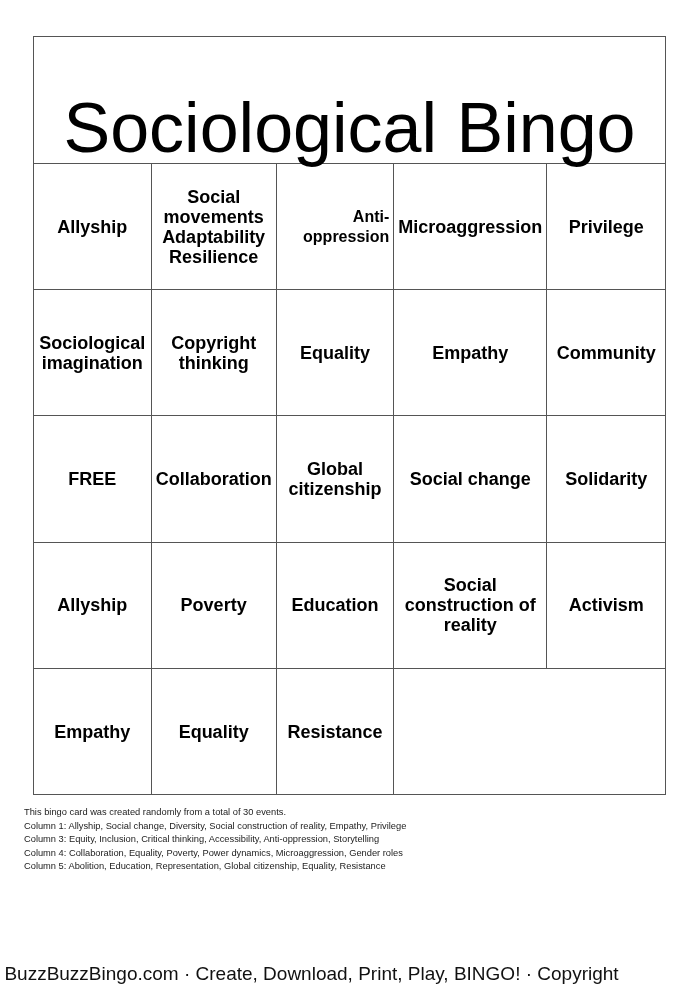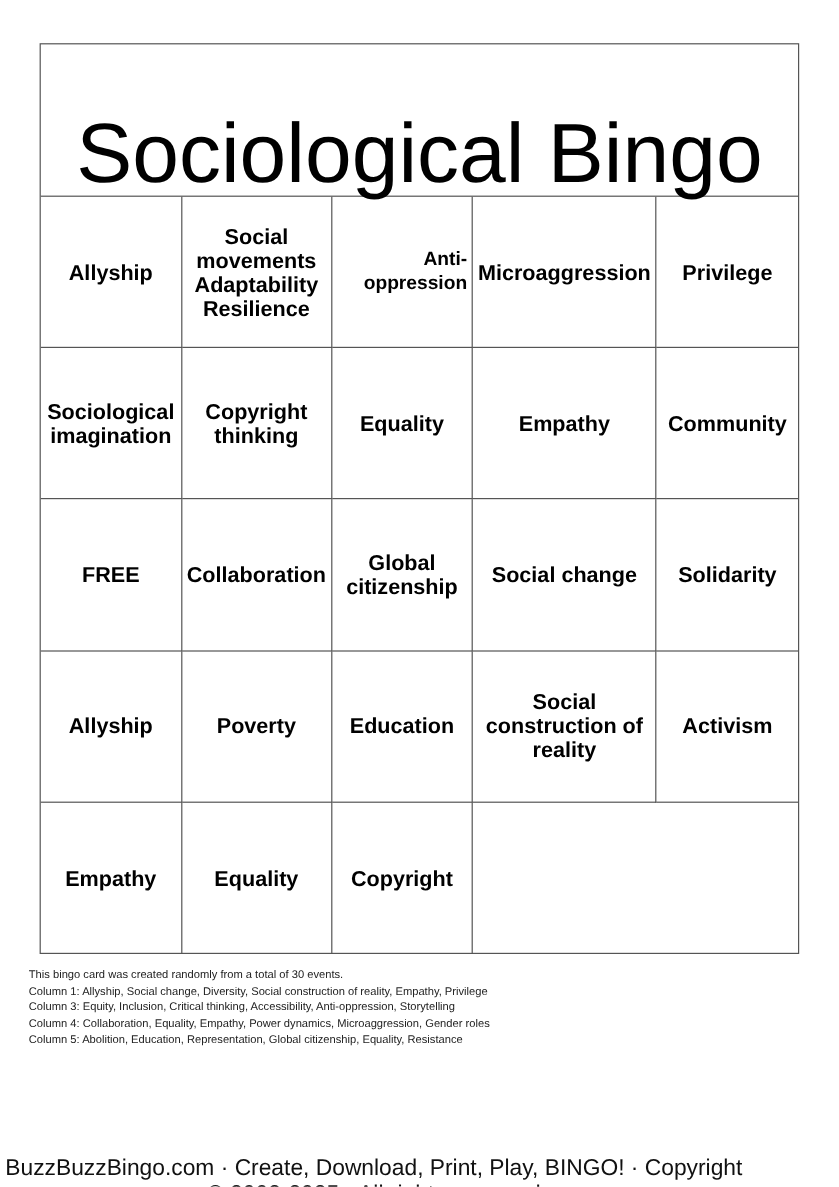--- a/index.html
+++ b/index.html
@@ -71,25 +71,25 @@
     <div class="cell">Social change</div>
     <div class="cell">Solidarity</div>
     <div class="cell">Allyship</div>
     <div class="cell">Poverty</div>
     <div class="cell">Education</div>
 
     <div class="cell">Social construction of reality</div>
     <div class="cell">Activism</div>
     <div class="cell">Empathy</div>
     <div class="cell">Equality</div>
-    <div class="cell">Copyright</div>
+    <div class="cell">Resistance</div>
   </div>
 </div>
 
 <div class="notes">
   <div>This bingo card was created randomly from a total of 30 events.</div>
   <div>Column 1: Allyship, Social change, Diversity, Social construction of reality, Empathy, Privilege</div>
   <div>Column 3: Equity, Inclusion, Critical thinking, Accessibility, Anti-oppression, Storytelling</div>
-  <div>Column 4: Collaboration, Equality, Empathy, Power dynamics, Microaggression, Gender roles</div>
+  <div>Column 4: Collaboration, Equality, Poverty, Power dynamics, Microaggression, Gender roles</div>
   <div>Column 5: Abolition, Education, Representation, Global citizenship, Equality, Resistance</div>
 </div>
 
 <div class="footer">BuzzBuzzBingo.com · Create, Download, Print, Play, BINGO! · Copyright © 2003-2025 · All rights reserved</div>
 
 </body></html>

